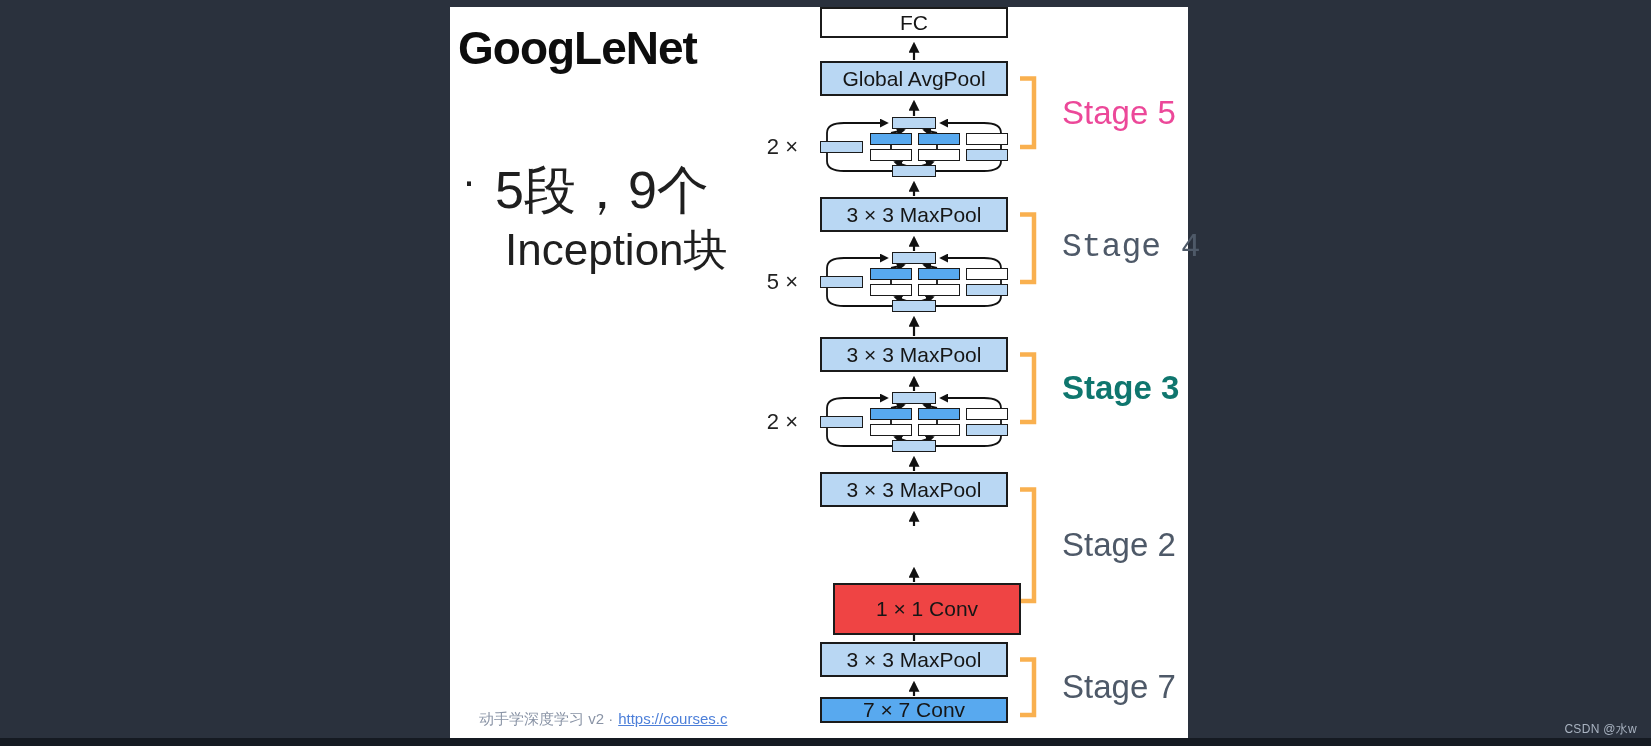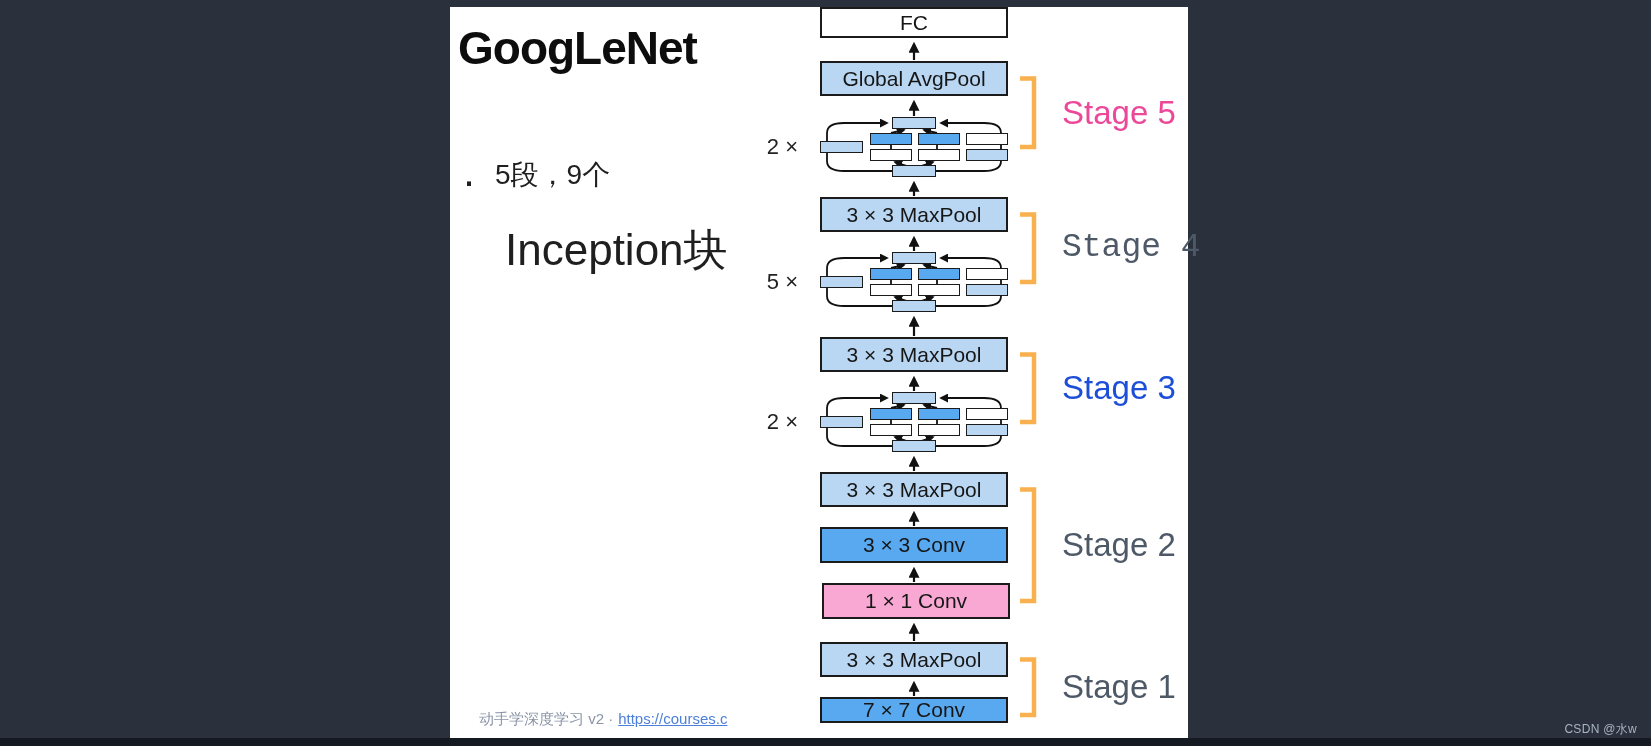--- a/index.html
+++ b/index.html
@@ -13,21 +13,21 @@
   .watermark{
     position:absolute;right:14px;top:721px;font-size:12px;color:#A9B3C1;letter-spacing:.3px;
   }
   .slide{
     position:absolute;left:450px;top:7px;width:738px;height:731px;background:#FFFFFF;
   }
   .slide-title{
     position:absolute;left:8px;top:14px;font-size:46px;font-weight:bold;color:#0D0D0D;letter-spacing:-1px;
   }
   .bullet-marker{position:absolute;left:12px;top:150px;font-size:42px;color:#1F1F1F;}
-  .bullet-line1{position:absolute;left:45px;top:149px;font-size:28px;color:#1F1F1F;}
+  .bullet-line1{position:absolute;left:45px;top:149px;font-size:52px;color:#1F1F1F;}
   .bullet-line2{position:absolute;left:55px;top:214px;font-size:44px;color:#1F1F1F;}
   .footer{position:absolute;left:9px;top:703px;font-size:15px;white-space:nowrap;}
   .footer .course{color:#8A94A6;margin-left:20px;}
   .footer .link{color:#4C7FD9;text-decoration:underline;margin-left:5px;cursor:pointer;}
   #diagram{position:absolute;inset:0;}
   #connectors{position:absolute;left:0;top:0;}
   .layer-box{
     position:absolute;box-sizing:border-box;border:2px solid #1B1B1B;
     display:flex;align-items:center;justify-content:center;
     font-size:21px;color:#161616;
@@ -131,29 +131,28 @@
         <div class="sub-box" style="left: 420px; top: 401px; width: 42px; height: 12px; background: rgb(88, 169, 239);"></div>
         <div class="sub-box" style="left: 468px; top: 401px; width: 42px; height: 12px; background: rgb(88, 169, 239);"></div>
         <div class="sub-box" style="left: 516px; top: 401px; width: 42px; height: 12px; background: rgb(255, 255, 255);"></div>
         <div class="sub-box" style="left: 370px; top: 409px; width: 43px; height: 12px; background: rgb(185, 215, 243);"></div>
         <div class="sub-box" style="left: 420px; top: 417px; width: 42px; height: 12px; background: rgb(255, 255, 255);"></div>
         <div class="sub-box" style="left: 468px; top: 417px; width: 42px; height: 12px; background: rgb(255, 255, 255);"></div>
         <div class="sub-box" style="left: 516px; top: 417px; width: 42px; height: 12px; background: rgb(185, 215, 243);"></div>
         <div class="sub-box" style="left: 442px; top: 433px; width: 44px; height: 12px; background: rgb(185, 215, 243);"></div>
         <div class="mult-label" style="left: 290px; top: 401px; width: 58px; height: 28px; line-height: 28px;">2 ×</div>
         <div class="layer-box" style="left: 370px; top: 465px; width: 188px; height: 35px; background: rgb(185, 215, 243);">3 × 3 MaxPool</div>
-        <div class="layer-box" style="left: 370px; top: 520px; width: 188px; height: 36px; background: rgb(88, 169, 239);">3 × 3 Conv</div>
-        <div class="layer-box" style="left: 372px; top: 576px; width: 188px; height: 36px; background: #f9a8d4;">1 × 1 Conv</div>
+        <div class="layer-box" style="left: 383px; top: 576px; width: 188px; height: 52px; background: #ef4444;">1 × 1 Conv</div>
         <div class="layer-box" style="left: 370px; top: 635px; width: 188px; height: 35px; background: rgb(185, 215, 243);">3 × 3 MaxPool</div>
         <div class="layer-box" style="left: 370px; top: 690px; width: 188px; height: 26px; background: rgb(88, 169, 239);">7 × 7 Conv</div>
         <div class="stage-label" style="left: 612px; top: 85.75px; height: 40px; line-height: 40px; color: #ec4899;">Stage 5</div>
         <div class="stage-label" style="left: 612px; top: 221.25px; height: 40px; line-height: 40px; color: rgb(78, 89, 104); font-family: Liberation Mono, monospace;">Stage 4</div>
-        <div class="stage-label" style="left: 612px; top: 361.25px; height: 40px; line-height: 40px; color: #1d4ed8;">Stage 3</div>
+        <div class="stage-label" style="left: 612px; top: 361.25px; height: 40px; line-height: 40px; color: #0f766e; font-weight: bold;">Stage 3</div>
         <div class="stage-label" style="left: 612px; top: 518.25px; height: 40px; line-height: 40px; color: rgb(78, 89, 104);">Stage 2</div>
-        <div class="stage-label" style="left: 612px; top: 660.25px; height: 40px; line-height: 40px; color: rgb(78, 89, 104);">Stage 1</div>
+        <div class="stage-label" style="left: 612px; top: 660.25px; height: 40px; line-height: 40px; color: rgb(78, 89, 104);">Stage 7</div>
       </div>
 
     <div class="footer">
       <span class="course">动手学深度学习 v2 ·</span><a class="link">https://courses.c</a>
     </div>
   </div>
 
   <div class="bottom-bar" style="background: rgb(21, 26, 34);"></div>
   <div class="watermark">CSDN @水w</div>
 </div>

